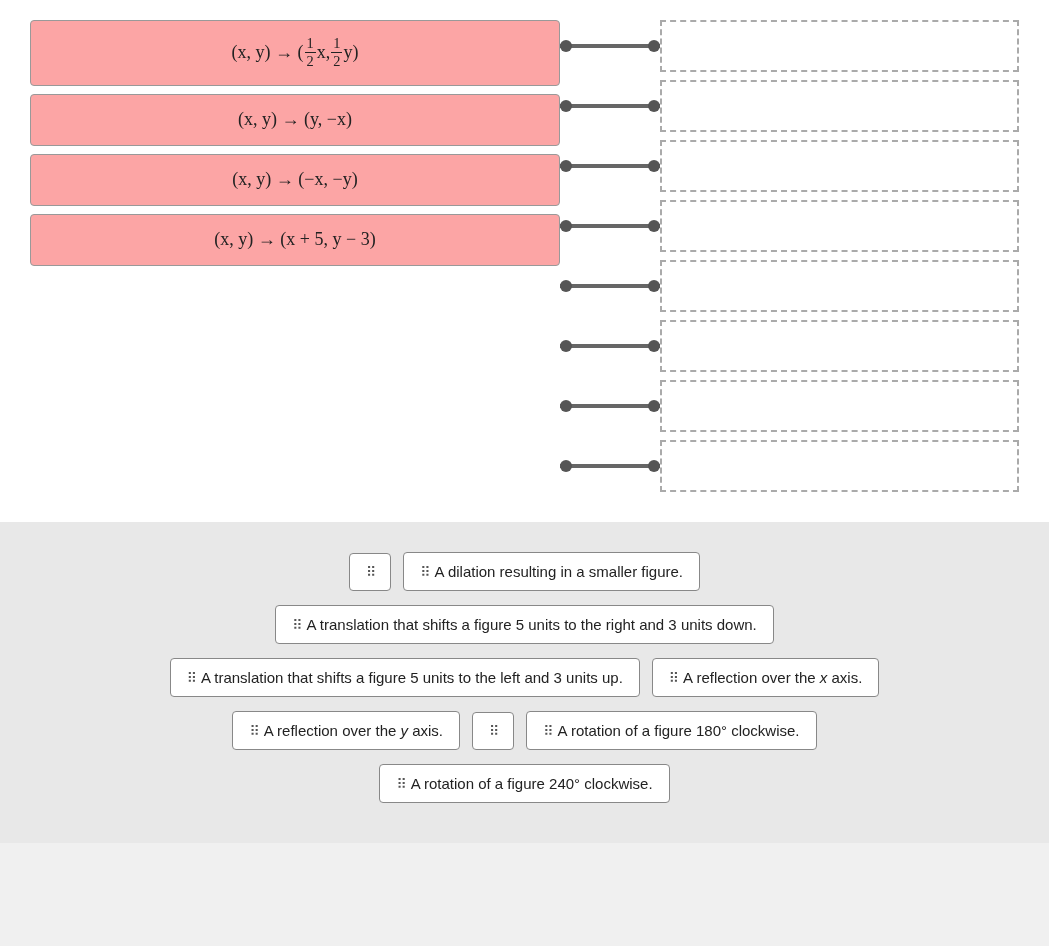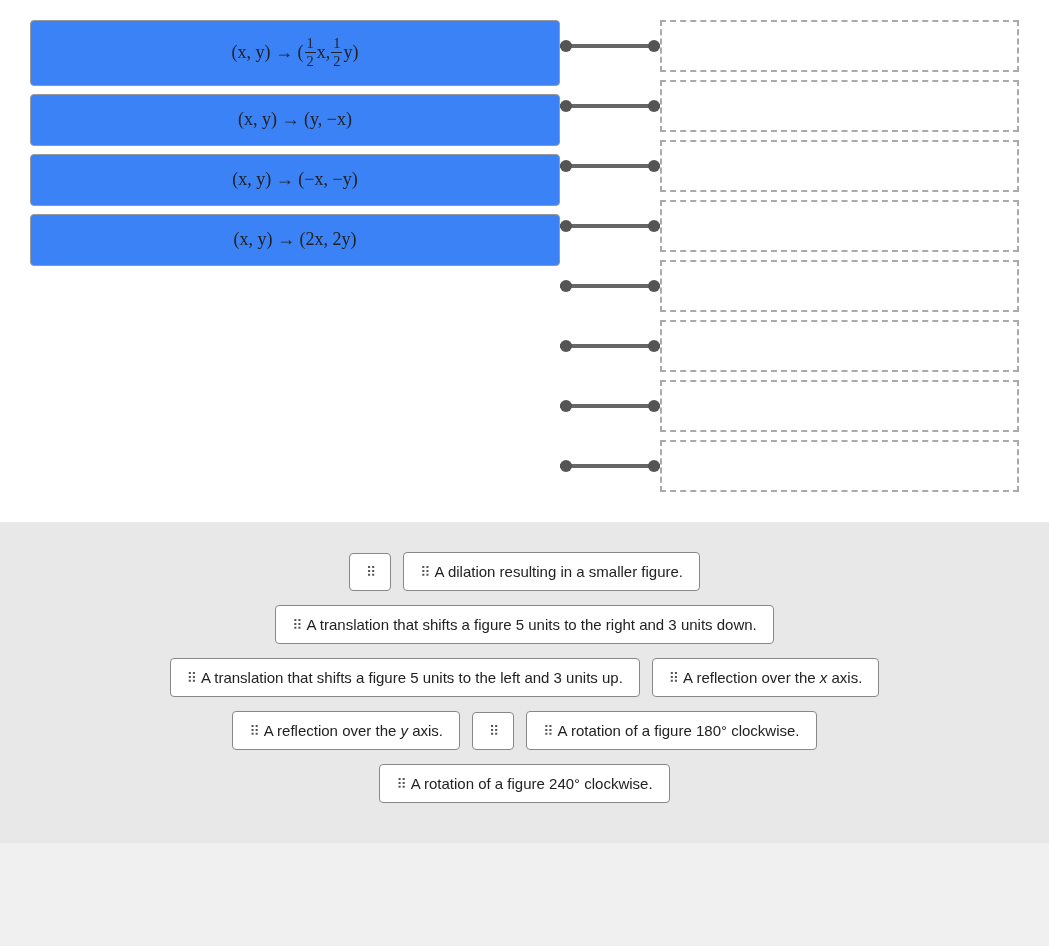--- a/index.html
+++ b/index.html
@@ -25,21 +25,21 @@
       width: 530px;
       flex-shrink: 0;
     }
 
     .formula-box {
       border: 1.5px solid #999;
       border-radius: 4px;
       padding: 14px 20px;
       font-size: 18px;
       text-align: center;
-      background: #3b82f6;
+      background: #fca5a5;
       color: #222;
       min-height: 52px;
       display: flex;
       align-items: center;
       justify-content: center;
     }
 
     .connector-column {
       display: flex;
       flex-direction: column;
@@ -150,24 +150,24 @@
 
     <div class="formula-box">
       (x, y) → (y, −x)
     </div>
 
 
     <div class="formula-box">
       (x, y) → (−x, −y)
     </div>
 
-
-    <div class="formula-box">
-      (x, y) → (2x, 2y)
-    </div>
+    <div class="formula-box">
+      (x, y) → (x + 5, y − 3)
+    </div>
+
 
 
   </div>
 
   <div class="connector-column">
     <div class="connector-row">
       <div class="connector-line"></div>
     </div>
     <div class="connector-row">
       <div class="connector-line"></div>

